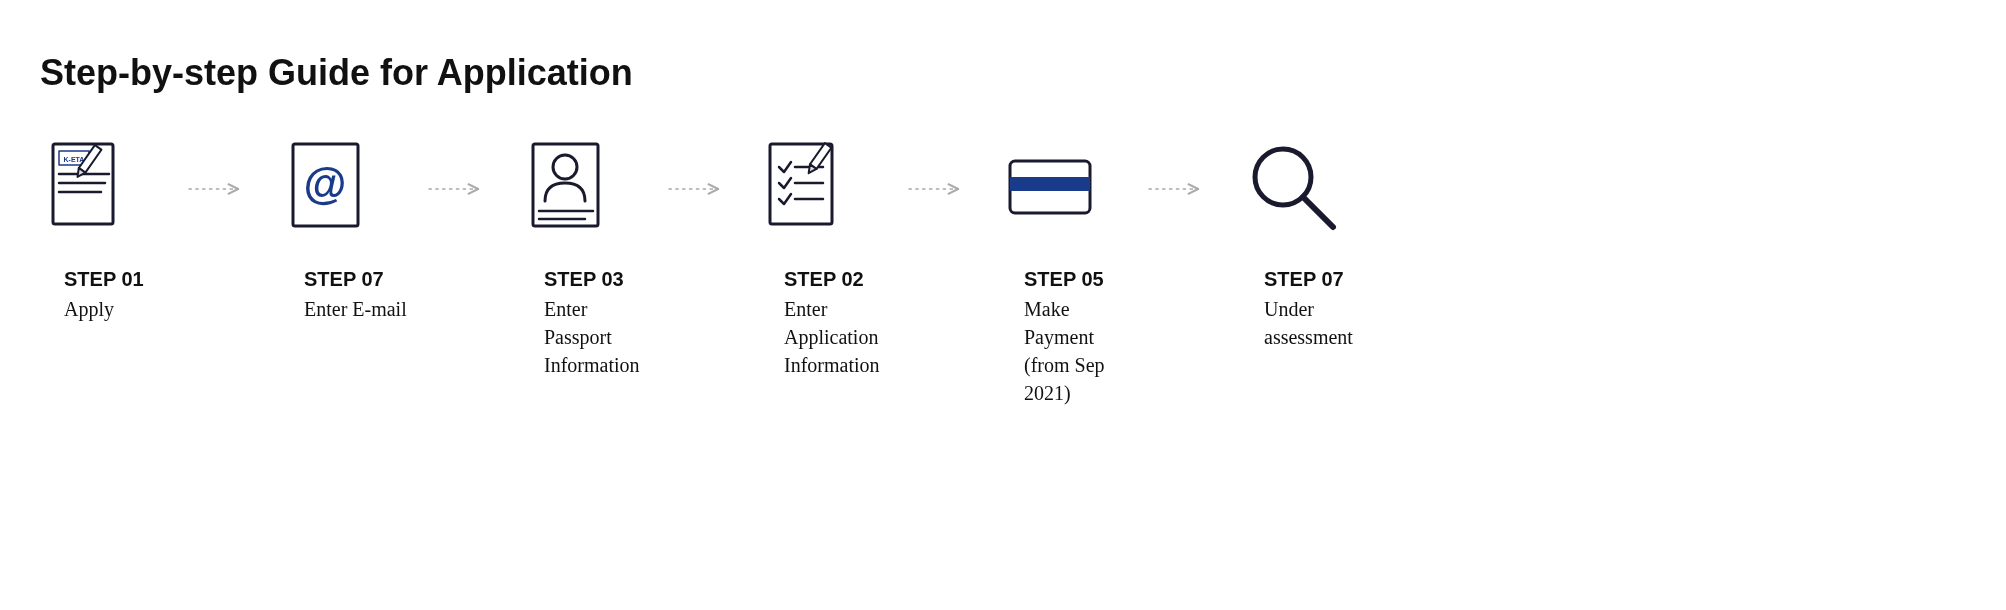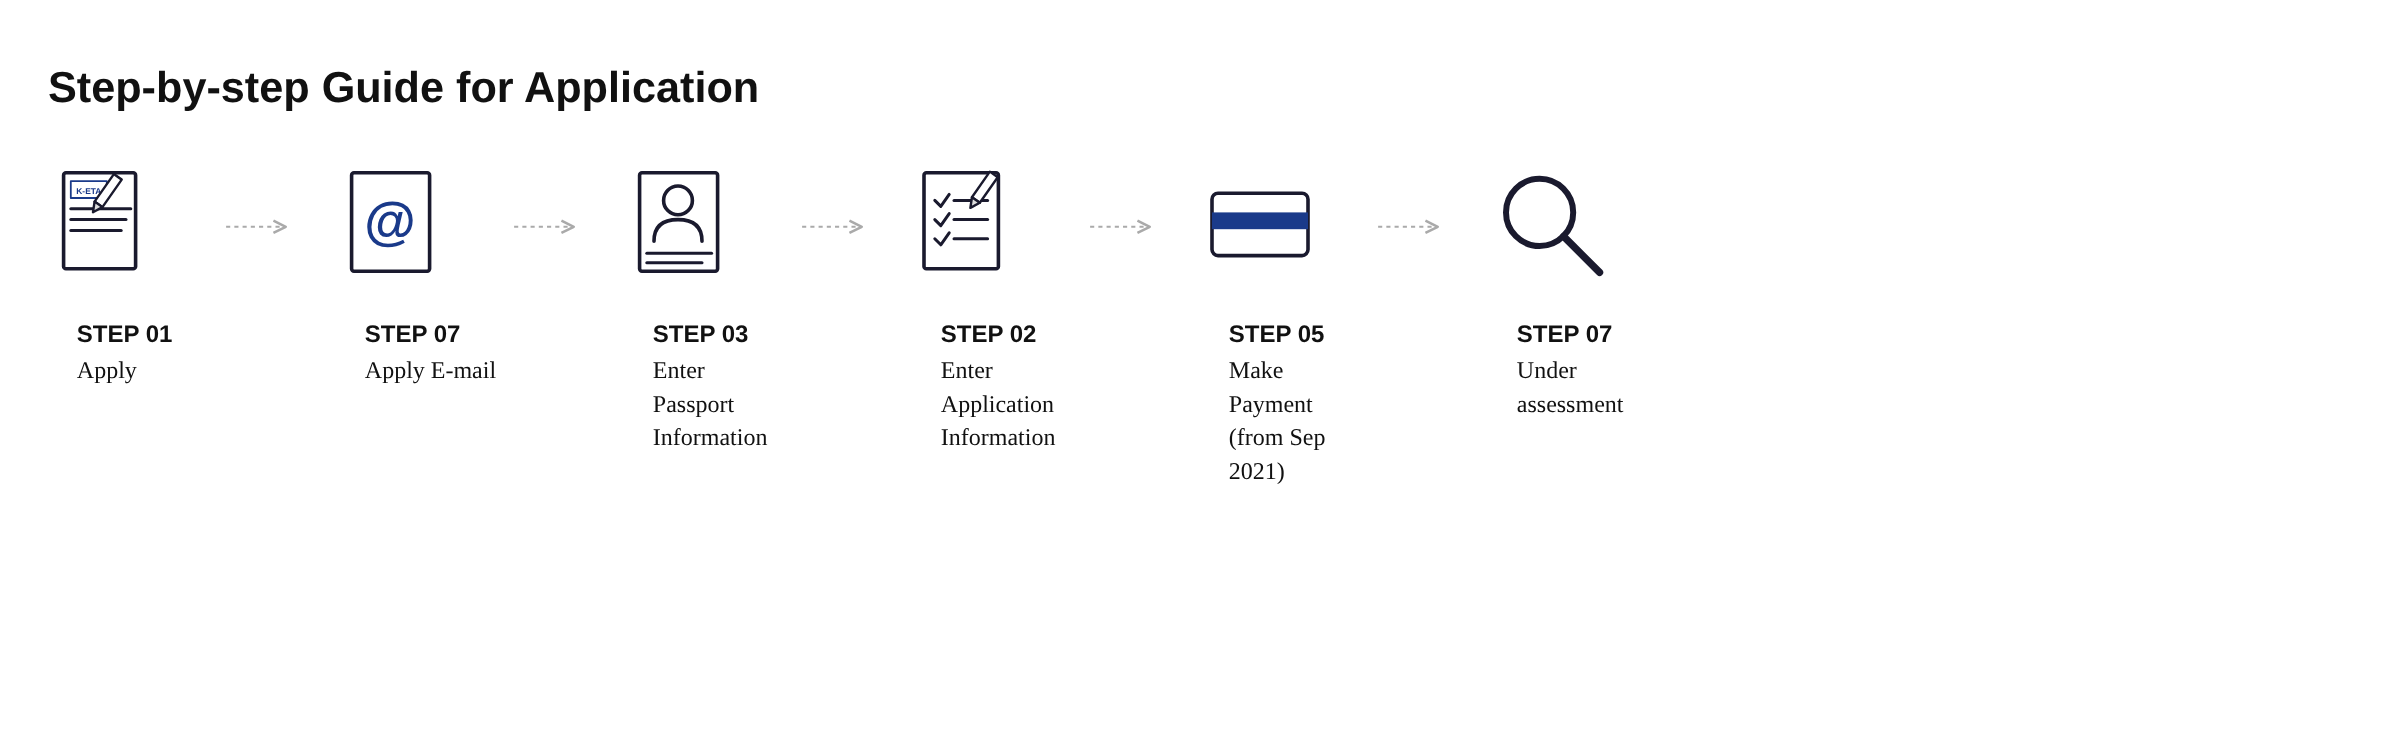--- a/index.html
+++ b/index.html
@@ -124,21 +124,21 @@
         </div>
         <div class="arrow">
           <svg viewBox="0 0 70 20" width="70" height="20">
             <line x1="4" y1="10" x2="56" y2="10" stroke="#aaa" stroke-width="2" stroke-dasharray="4,4"></line>
             <polyline points="50,4 62,10 50,16" fill="none" stroke="#aaa" stroke-width="2.5" stroke-linejoin="round"></polyline>
           </svg>
         </div>
       </div>
       <div class="step-label">
         <div class="step-number">STEP 07</div>
-        <div class="step-name">Apply E-mail</div>
+        <div class="step-name">Enter E-mail</div>
       </div>
     </div>
     <div class="step">
       <div class="step-icon-row">
         <div class="icon-box">
           <svg class="step-svg" viewBox="0 0 100 100" fill="none" stroke="#1a1a2e" stroke-width="3" stroke-linecap="round" stroke-linejoin="round">
             <rect x="8" y="5" width="65" height="82" rx="2" fill="white"></rect>
             <circle cx="40" cy="28" r="12"></circle>
             <path d="M20,62 Q20,44 40,44 Q60,44 60,62"></path>
             <line x1="14" y1="72" x2="68" y2="72" stroke-width="2.5"></line>

